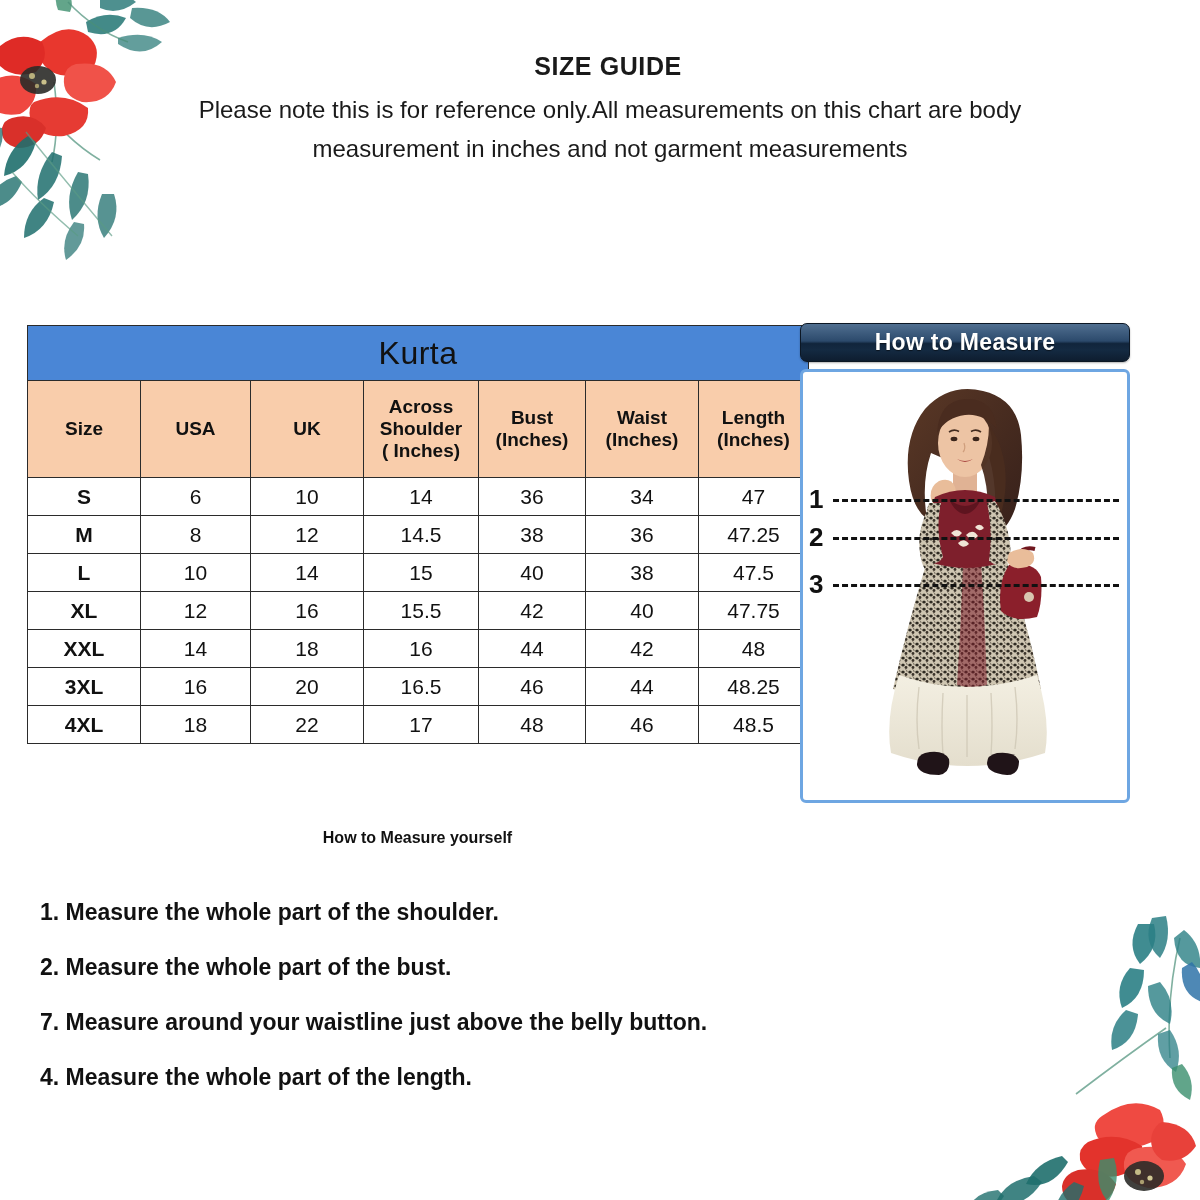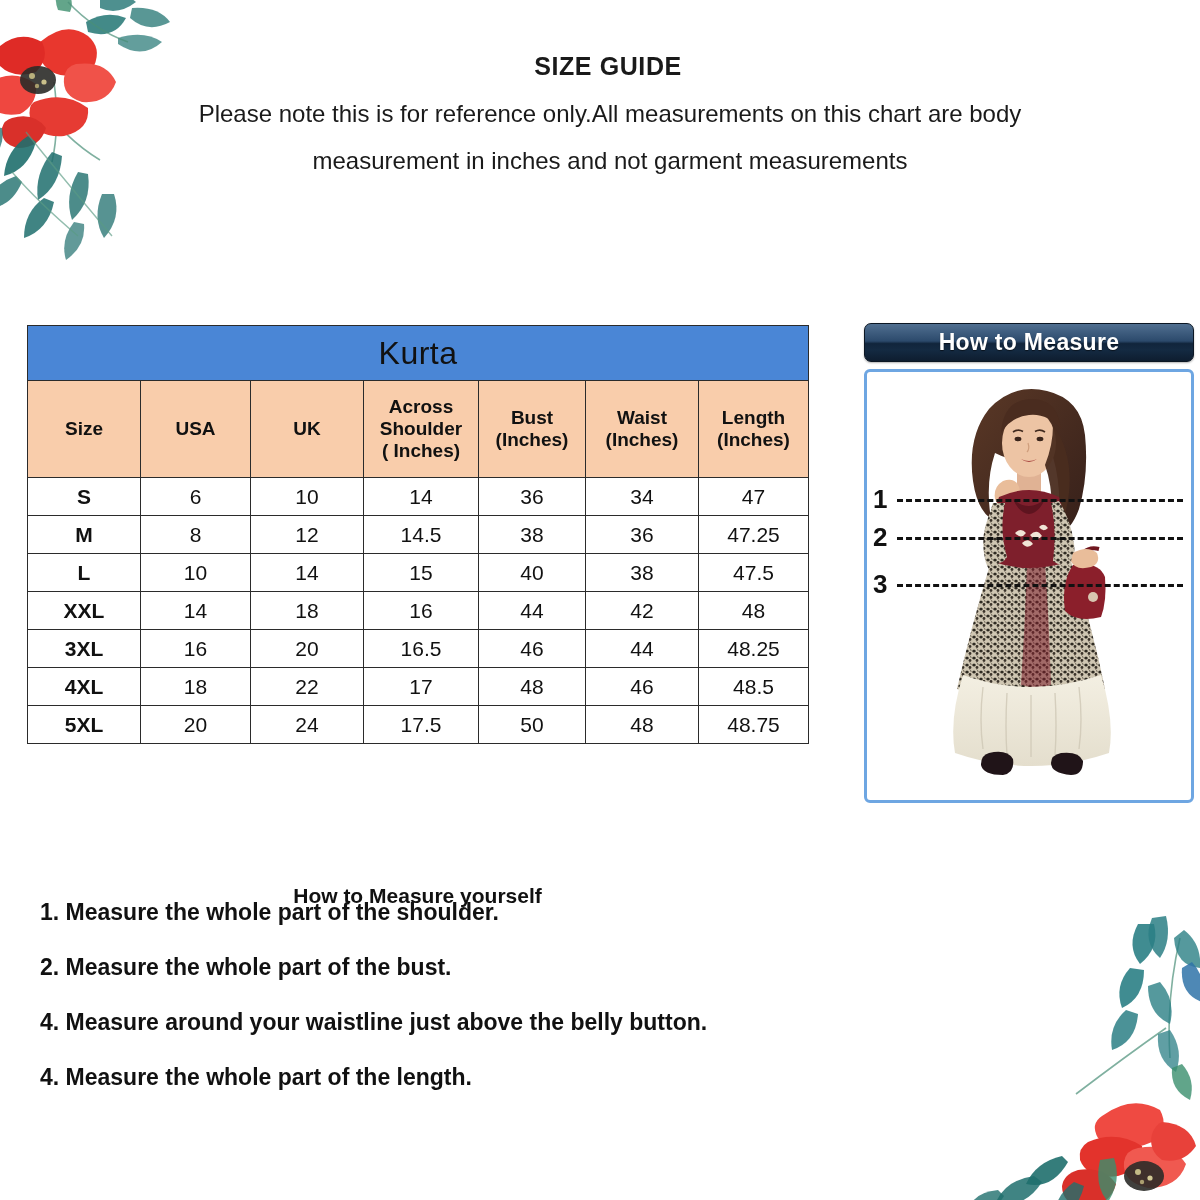--- a/index.html
+++ b/index.html
@@ -46,21 +46,21 @@
     color: #1a1a1a;
     margin-left: 8px;
   }
   .intro-note {
     position: absolute;
     top: 90px;
     left: 140px;
     width: 940px;
     text-align: center;
     font-size: 24px;
-    line-height: 47px;
+    line-height: 39px;
     color: #1a1a1a;
     font-weight: 400;
   }
 
   
   .size-table-wrap {
     position: absolute;
     left: 27px;
     top: 325px;
     width: 781px;
@@ -108,21 +108,21 @@
   col.c-usa    { width: 110px; }
   col.c-uk     { width: 113px; }
   col.c-shld   { width: 115px; }
   col.c-bust   { width: 107px; }
   col.c-waist  { width: 113px; }
   col.c-length { width: 110px; }
 
   
   .htm-panel {
     position: absolute;
-    left: 864px;
+    left: 800px;
     top: 323px;
     width: 330px;
   }
   .htm-title-bar {
     height: 37px;
     border-radius: 7px;
     background: linear-gradient(to bottom, #3d5b7d 0%, #27415f 45%, #152c47 50%, #1d3characters 51%, #14283f 100%);
     background: linear-gradient(to bottom, #4a6a8c 0%, #2a4668 45%, #12263d 52%, #1a3established 53%, #101f33 100%);
     background: linear-gradient(to bottom, #506f90 0%, #2c4a6c 46%, #11253c 53%, #142a42 70%, #0e1d2f 100%);
     border: 1px solid #0c1724;
@@ -172,25 +172,25 @@
   #measure-line-1 { top: 127px; }
   #measure-num-1  { top: 114px; }
   #measure-line-2 { top: 165px; }
   #measure-num-2  { top: 152px; }
   #measure-line-3 { top: 212px; }
   #measure-num-3  { top: 199px; }
 
   
   .instructions-heading {
     position: absolute;
-    top: 884px;
+    top: 829px;
     left: 27px;
     width: 781px;
     text-align: center;
-    font-size: 21px;
+    font-size: 16px;
     font-weight: bold;
     color: #111111;
   }
   .instructions-list {
     position: absolute;
     top: 898px;
     left: 40px;
     width: 800px;
     margin: 0;
     padding: 0;
@@ -356,20 +356,29 @@
         <tr>
           <td class="size-cell">L</td>
           <td>10</td>
           <td>14</td>
           <td>15</td>
           <td>40</td>
           <td>38</td>
           <td>47.5</td>
         </tr>
         <tr>
+          <td class="size-cell">XL</td>
+          <td>12</td>
+          <td>16</td>
+          <td>15.5</td>
+          <td>42</td>
+          <td>40</td>
+          <td>47.75</td>
+        </tr>
+        <tr>
           <td class="size-cell">XXL</td>
           <td>14</td>
           <td>18</td>
           <td>16</td>
           <td>44</td>
           <td>42</td>
           <td>48</td>
         </tr>
         <tr>
           <td class="size-cell">3XL</td>
@@ -381,29 +390,20 @@
           <td>48.25</td>
         </tr>
         <tr>
           <td class="size-cell">4XL</td>
           <td>18</td>
           <td>22</td>
           <td>17</td>
           <td>48</td>
           <td>46</td>
           <td>48.5</td>
-        </tr>
-        <tr>
-          <td class="size-cell">5XL</td>
-          <td>20</td>
-          <td>24</td>
-          <td>17.5</td>
-          <td>50</td>
-          <td>48</td>
-          <td>48.75</td>
         </tr>
       </tbody>
   </table>
 </div>
 
 <div class="htm-panel">
   <div class="htm-title-bar">
     <span class="htm-title-text">How to Measure</span>
   </div>
   <div class="htm-image-frame">
@@ -489,15 +489,15 @@
     <div class="measure-num" id="measure-num-3">3</div>
     <div class="measure-line" id="measure-line-3"></div>
   </div>
 </div>
 
 <div class="instructions-heading">How to Measure yourself</div>
 <ul class="instructions-list" id="instructions-list">
 
 <li>1. Measure the whole part of the shoulder.</li>
     <li>2. Measure the whole part of the bust.</li>
-    <li>4. Measure around your waistline just above the belly button.</li>
+    <li>7. Measure around your waistline just above the belly button.</li>
     <li>4. Measure the whole part of the length.</li>
   </ul>
 
 </body></html>

